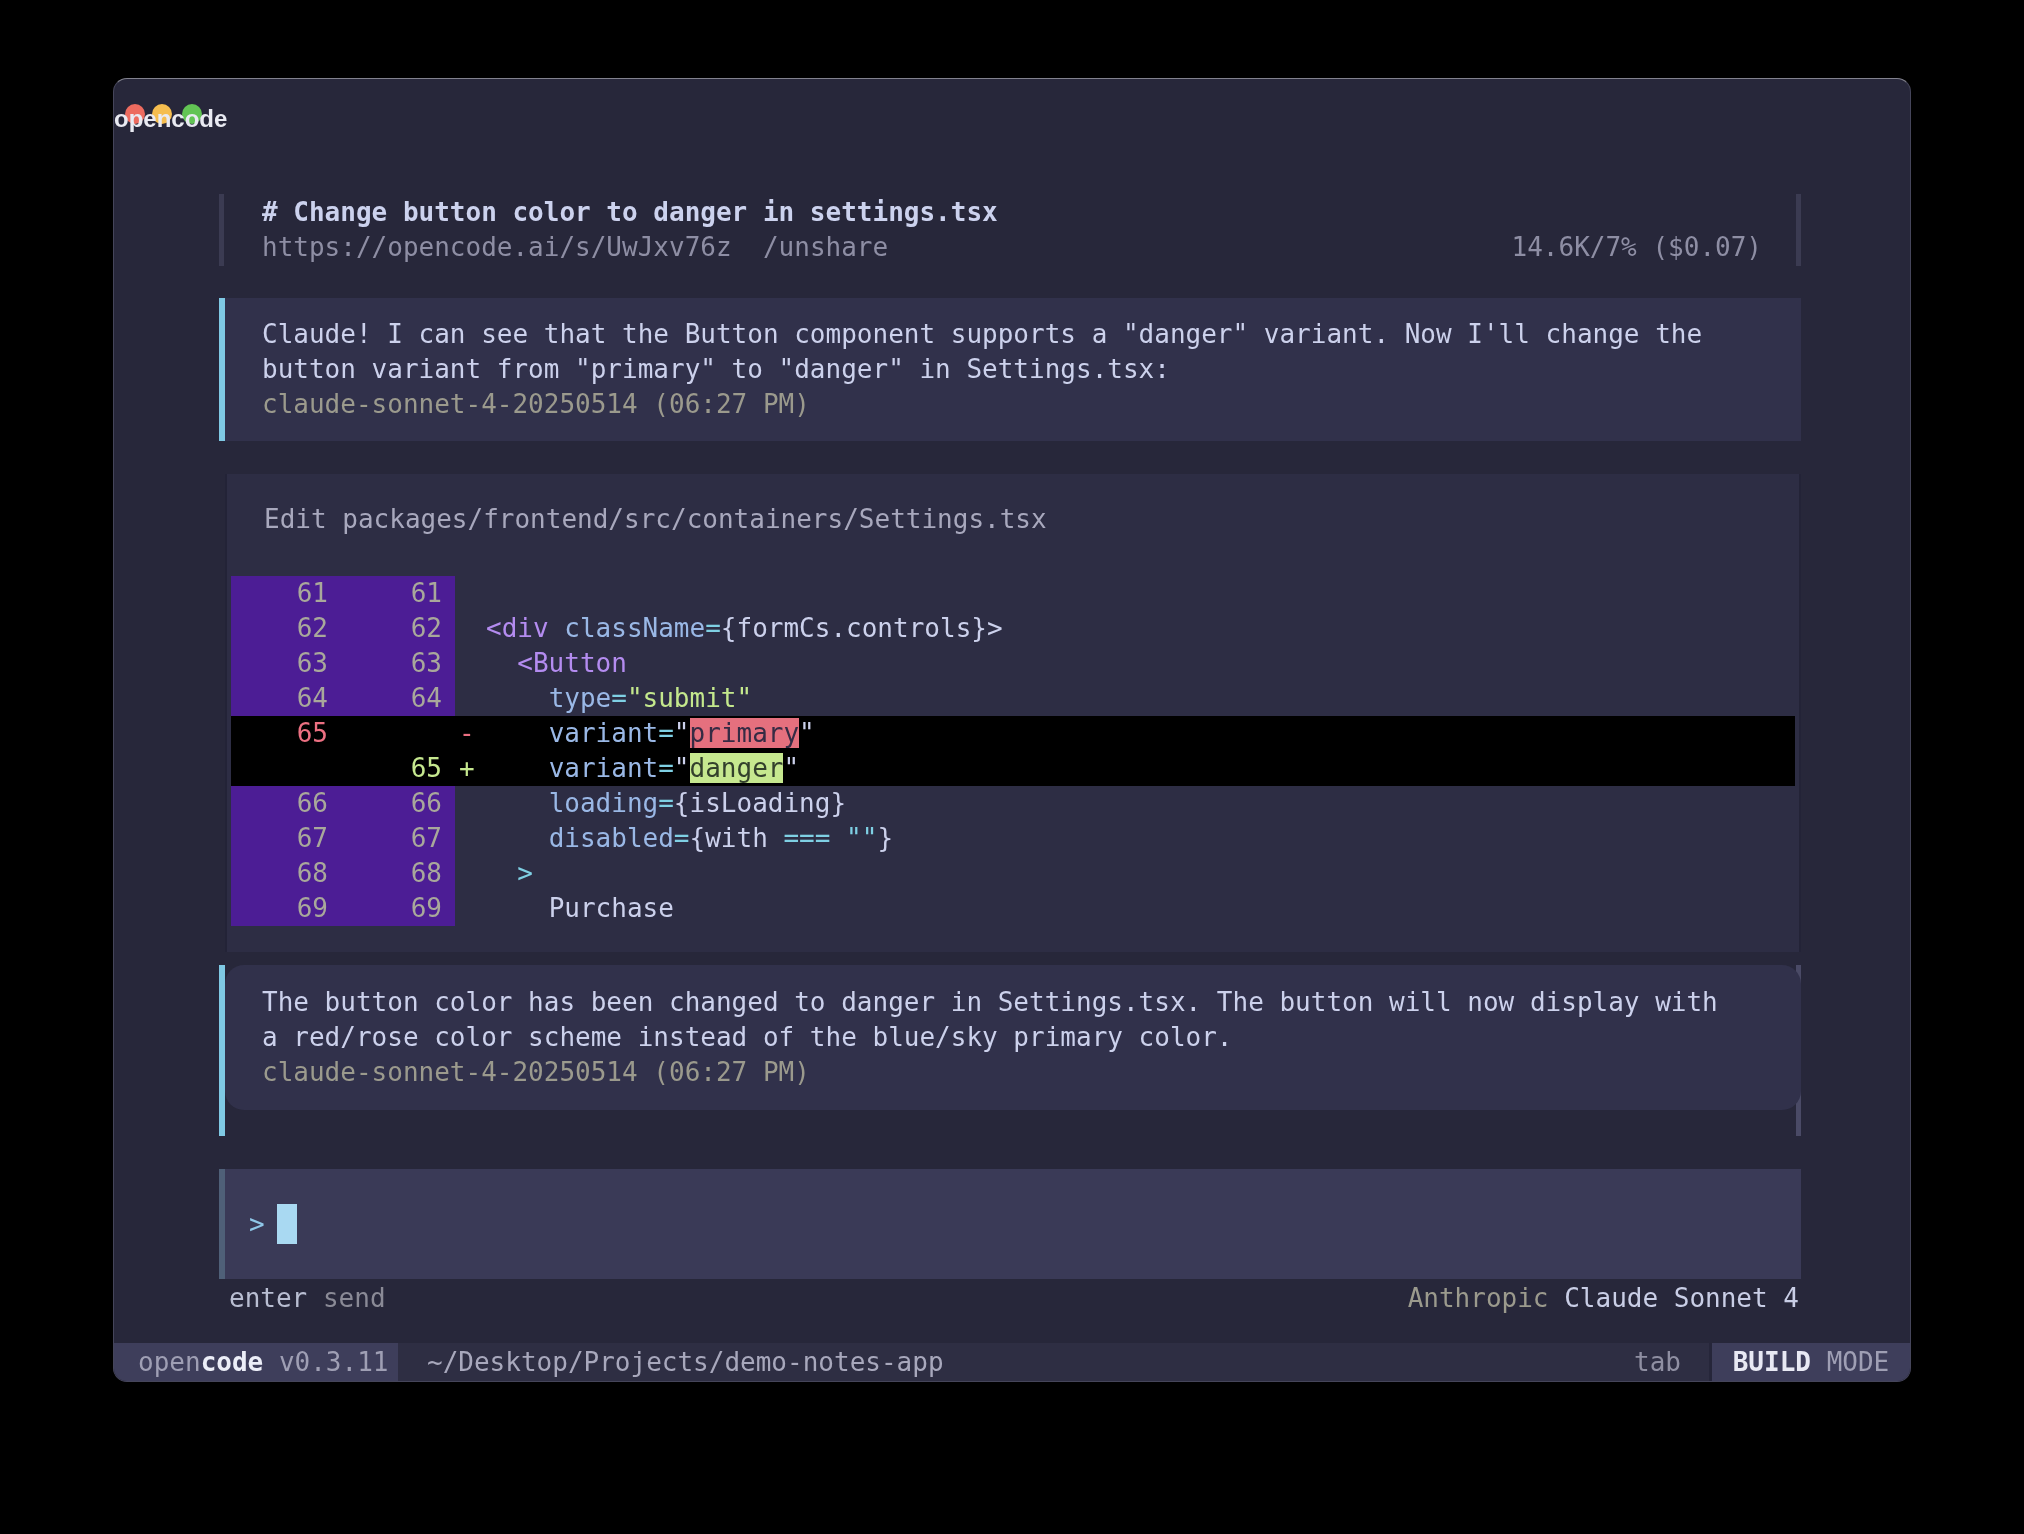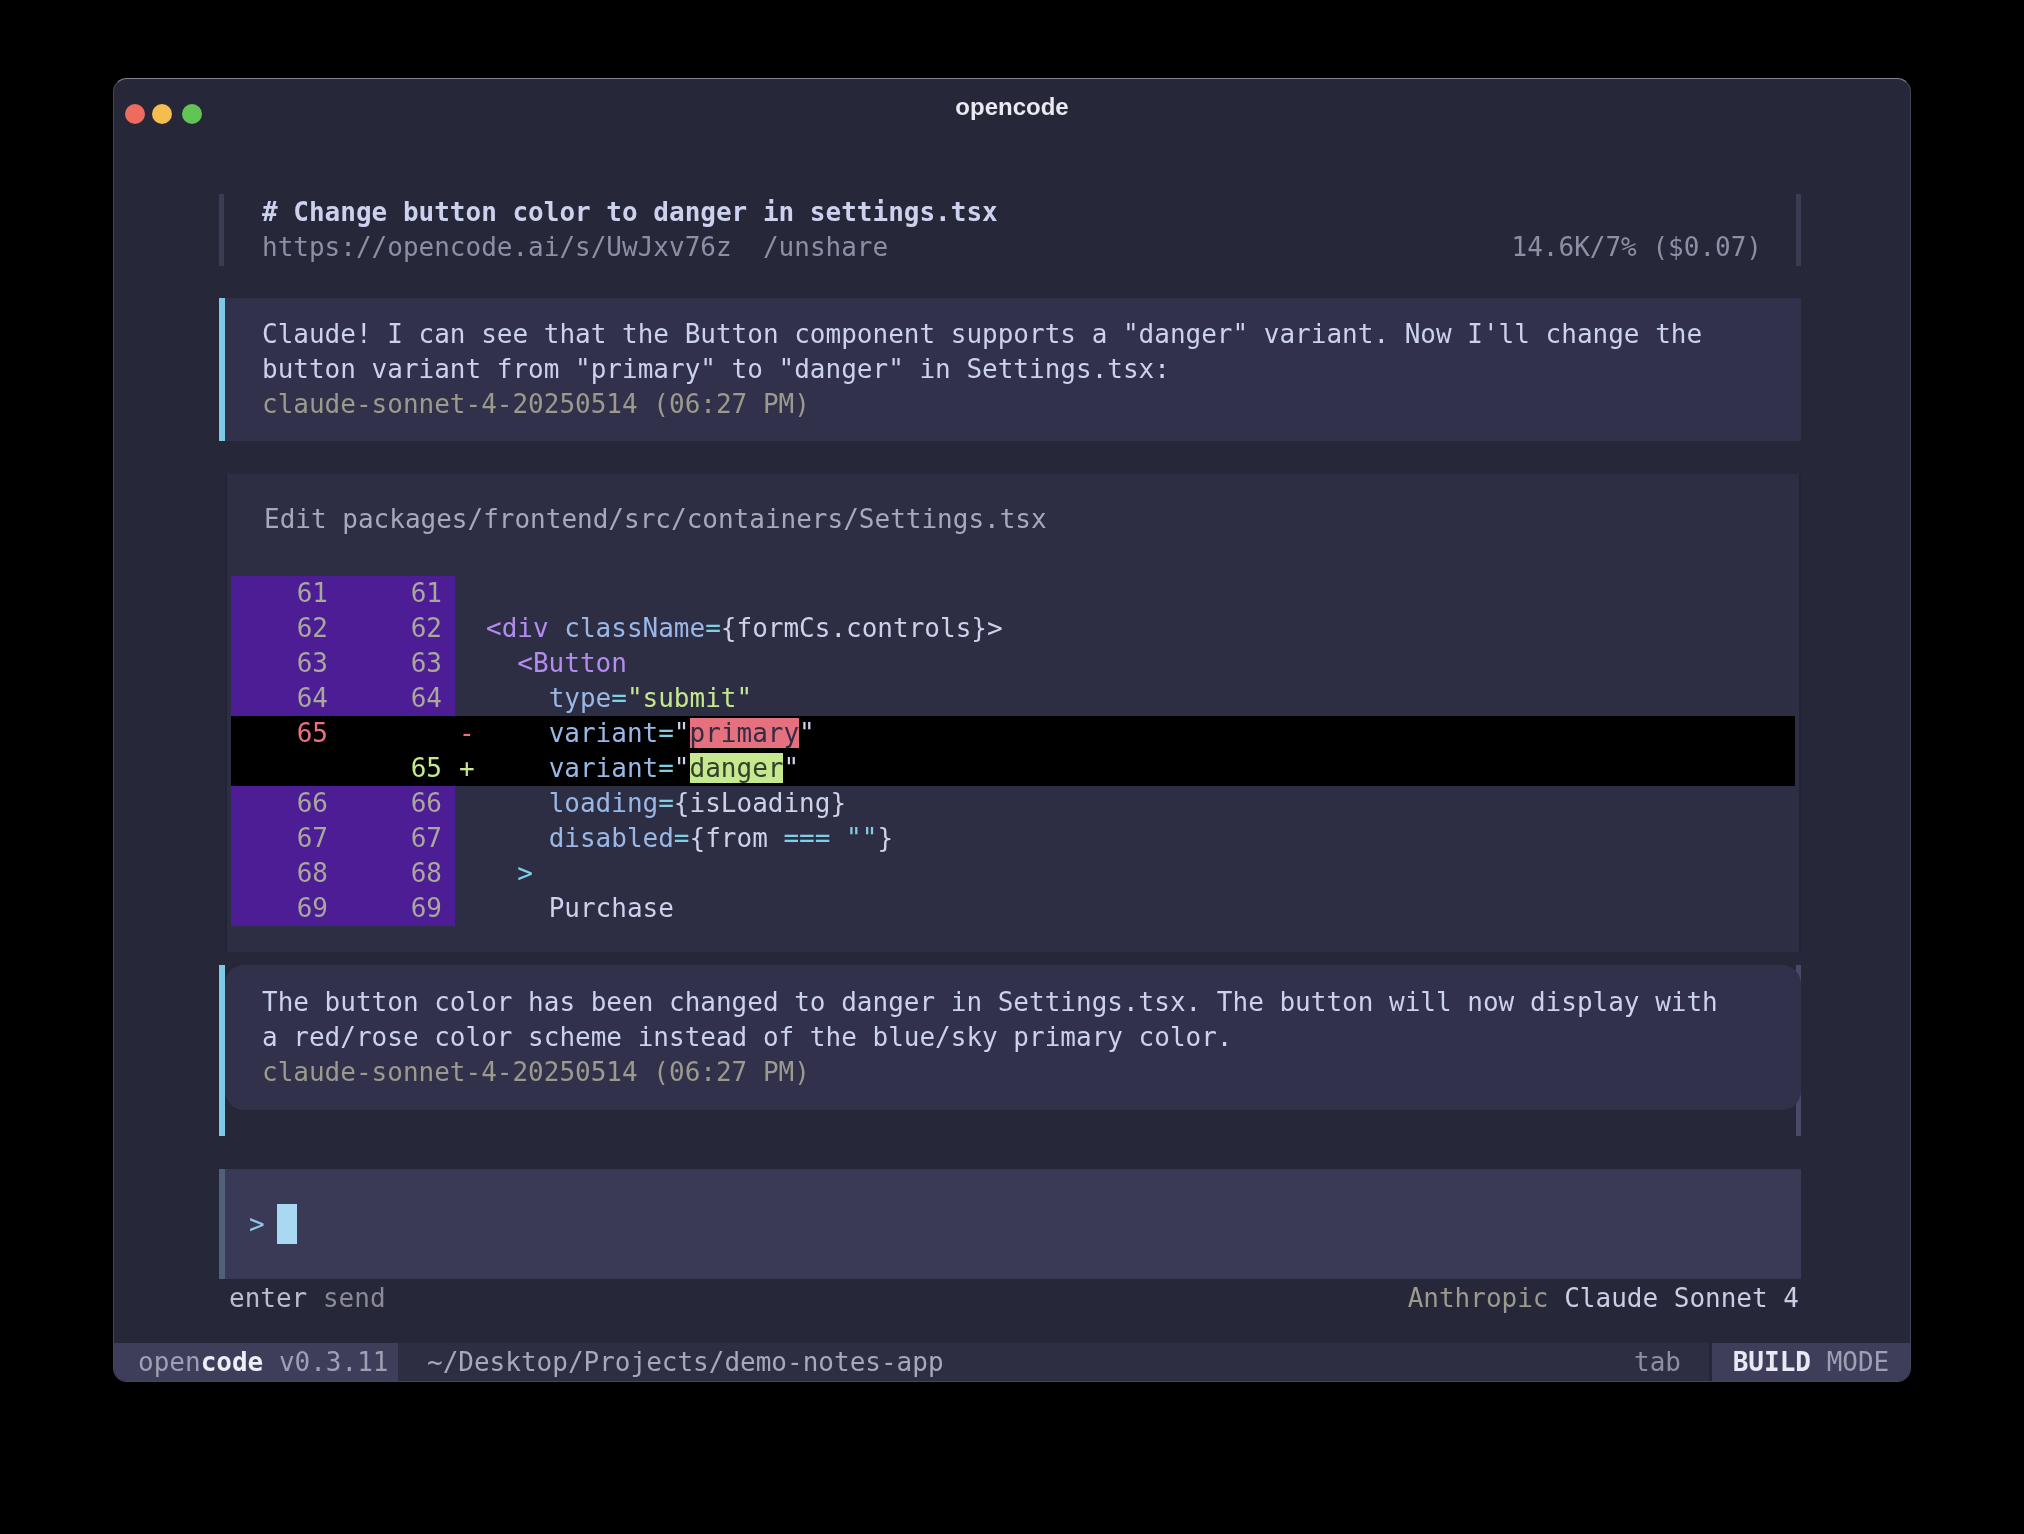--- a/index.html
+++ b/index.html
@@ -11,21 +11,21 @@
     background:#27273a; border-radius:14px;
     border:1px solid #45455a; border-top-color:#82828e;
   }
 
   
   .dot{ position:absolute; width:20px; height:20px; border-radius:50%; top:25px; }
   .dot-red{ left:11px; background:#ed6b5f; }
   .dot-yellow{ left:38px; background:#f5bd4f; }
   .dot-green{ left:68px; background:#62c454; }
   .win-title{
-    position:absolute; left:0; right:0; top:14px; text-align:center;
+    position:absolute; left:0; right:0; top:26px; text-align:left;
     font-family:"Liberation Sans", sans-serif; font-weight:bold;
     font-size:24px; color:#e9eaf2;
   }
 
   
   .rail{ position:absolute; width:5px; background:#3b3b52; }
   .rail-cyan{ position:absolute; width:6px; background:#7fc9e4; }
   .rail-dim{ position:absolute; width:5px; background:#4a4a66; }
   .rail-steel{ position:absolute; width:6px; background:#4f6078; }
 
@@ -122,21 +122,21 @@
   <div class="panel">
     <div class="panel-title">Edit packages/frontend/src/containers/Settings.tsx</div>
     <div class="diff">
       <div class="diff-row ctx"><div class="dg dg1">61</div><div class="dg dg2">61</div><div class="dm"></div><div class="dc"></div></div>
       <div class="diff-row ctx"><div class="dg dg1">62</div><div class="dg dg2">62</div><div class="dm"></div><div class="dc"><span class="tk-kw">&lt;div</span><span class="tk-def"> </span><span class="tk-attr">className</span><span class="tk-op">=</span><span class="tk-def">{formCs.controls}&gt;</span></div></div>
       <div class="diff-row ctx"><div class="dg dg1">63</div><div class="dg dg2">63</div><div class="dm"></div><div class="dc"><span class="tk-def">  </span><span class="tk-kw">&lt;Button</span></div></div>
       <div class="diff-row ctx"><div class="dg dg1">64</div><div class="dg dg2">64</div><div class="dm"></div><div class="dc"><span class="tk-def">    </span><span class="tk-attr">type</span><span class="tk-op">=</span><span class="tk-str">"submit"</span></div></div>
       <div class="diff-row removed"><div class="dg dg1">65</div><div class="dg dg2"></div><div class="dm">-</div><div class="dc"><span class="tk-def">    </span><span class="tk-attr">variant</span><span class="tk-op">=</span><span class="tk-def">"</span><span class="tk-hlrem">primary</span><span class="tk-def">"</span></div></div>
       <div class="diff-row added"><div class="dg dg1"></div><div class="dg dg2">65</div><div class="dm">+</div><div class="dc"><span class="tk-def">    </span><span class="tk-attr">variant</span><span class="tk-op">=</span><span class="tk-def">"</span><span class="tk-hladd">danger</span><span class="tk-def">"</span></div></div>
       <div class="diff-row ctx"><div class="dg dg1">66</div><div class="dg dg2">66</div><div class="dm"></div><div class="dc"><span class="tk-def">    </span><span class="tk-attr">loading</span><span class="tk-op">=</span><span class="tk-def">{isLoading}</span></div></div>
-      <div class="diff-row ctx"><div class="dg dg1">67</div><div class="dg dg2">67</div><div class="dm"></div><div class="dc"><span class="tk-def">    </span><span class="tk-attr">disabled</span><span class="tk-op">=</span><span class="tk-def">{from </span><span class="tk-op">=== </span><span class="tk-op">""</span><span class="tk-def">}</span></div></div>
+      <div class="diff-row ctx"><div class="dg dg1">67</div><div class="dg dg2">67</div><div class="dm"></div><div class="dc"><span class="tk-def">    </span><span class="tk-attr">disabled</span><span class="tk-op">=</span><span class="tk-def">{with </span><span class="tk-op">=== </span><span class="tk-op">""</span><span class="tk-def">}</span></div></div>
       <div class="diff-row ctx"><div class="dg dg1">68</div><div class="dg dg2">68</div><div class="dm"></div><div class="dc"><span class="tk-def">  </span><span class="tk-op">&gt;</span></div></div>
       <div class="diff-row ctx"><div class="dg dg1">69</div><div class="dg dg2">69</div><div class="dm"></div><div class="dc"><span class="tk-def">    </span><span class="tk-def">Purchase</span></div></div>
     </div>
   </div>
 
   <div class="rail-cyan" style="left:105px; top:886px; height:171px;"></div>
   <div class="rail-dim" style="left:1682px; top:886px; height:171px;"></div>
   <div class="msg" style="top:886px; height:145px;border-radius:19px;">
     <div class="line">The button color has been changed to danger in Settings.tsx. The button will now display with</div>
     <div class="line">a red/rose color scheme instead of the blue/sky primary color.</div>

